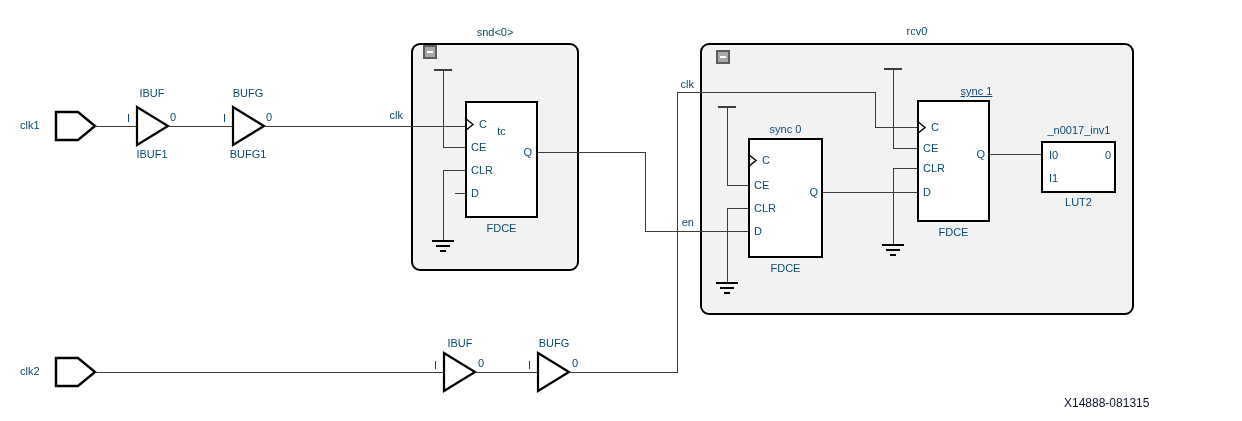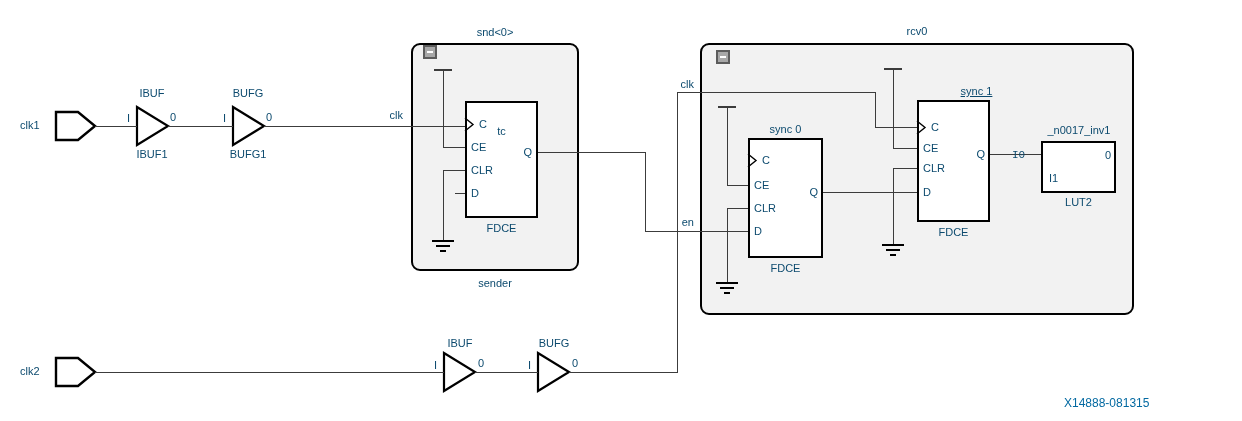--- a/index.html
+++ b/index.html
@@ -26,21 +26,21 @@
   .lbl{
     position:absolute;font-size:11px;line-height:14px;color:#0c4a6e;
     white-space:nowrap;z-index:5;
   }
   .ctr{text-align:center;}
   .rt{text-align:right;}
   .watermark{
     position:absolute;left:936px;top:341px;font-size:34px;line-height:40px;
     color:#c8c8c8;letter-spacing:1px;z-index:5;font-weight:400;
   }
-  .figid{position:absolute;left:1064px;top:396px;font-size:12px;color:#0369a1;z-index:5;}
+  .figid{position:absolute;left:1064px;top:396px;font-size:12px;color:#0f172a;z-index:5;}
 </style>
 </head>
 <body>
 
 <div class="canvas">
 
   <div class="block" style="left:411px;top:43px;width:168px;height:228px;"></div>
   <div class="block" style="left:700px;top:43px;width:434px;height:272px;"></div>
 
   <div class="collapse" style="left:423px;top:45px;">
@@ -147,21 +147,20 @@
   <div class="lbl ctr" style="left:122px;top:147px;width:60px;">IBUF1</div>
   <div class="lbl" style="left:127px;top:111px;">I</div>
   <div class="lbl" style="left:170px;top:110px;">0</div>
   <div class="lbl ctr" style="left:218px;top:86px;width:60px;">BUFG</div>
   <div class="lbl ctr" style="left:218px;top:147px;width:60px;">BUFG1</div>
   <div class="lbl" style="left:223px;top:111px;">I</div>
   <div class="lbl" style="left:266px;top:110px;">0</div>
 
   <div class="lbl rt" style="left:373px;top:108px;width:30px;">clk</div>
   <div class="lbl ctr" style="left:411px;top:25px;width:168px;">snd&lt;0&gt;</div>
-  <div class="lbl ctr" style="left:411px;top:276px;width:168px;">sender</div>
   <div class="lbl ctr" style="left:465px;top:84px;width:73px;margin-top:40px;">tc</div>
   <div class="lbl ctr" style="left:465px;top:221px;width:73px;">FDCE</div>
   <div class="lbl" style="left:479px;top:117px;">C</div>
   <div class="lbl" style="left:471px;top:140px;">CE</div>
   <div class="lbl" style="left:471px;top:163px;">CLR</div>
   <div class="lbl" style="left:471px;top:186px;">D</div>
   <div class="lbl rt" style="left:465px;top:145px;width:67px;">Q</div>
 
   <div class="lbl ctr" style="left:700px;top:24px;width:434px;">rcv0</div>
   <div class="lbl rt" style="left:664px;top:77px;width:30px;">clk</div>
@@ -178,21 +177,21 @@
   <div class="lbl ctr" style="left:940px;top:84px;width:73px;text-decoration:underline;">sync 1</div>
   <div class="lbl ctr" style="left:917px;top:225px;width:73px;">FDCE</div>
   <div class="lbl" style="left:931px;top:120px;">C</div>
   <div class="lbl" style="left:923px;top:141px;">CE</div>
   <div class="lbl" style="left:923px;top:161px;">CLR</div>
   <div class="lbl" style="left:923px;top:185px;">D</div>
   <div class="lbl rt" style="left:917px;top:147px;width:68px;">Q</div>
 
   <div class="lbl ctr" style="left:1023px;top:123px;width:112px;">_n0017_inv1</div>
   <div class="lbl ctr" style="left:1041px;top:195px;width:75px;">LUT2</div>
-  <div class="lbl" style="left:1012px;top:148px;font-family:Liberation Mono, monospace;">I0</div>
+  <div class="lbl" style="left:1049px;top:148px;">I0</div>
   <div class="lbl" style="left:1049px;top:171px;">I1</div>
   <div class="lbl rt" style="left:1041px;top:148px;width:70px;">0</div>
 
   <div class="lbl" style="left:20px;top:364px;">clk2</div>
   <div class="lbl ctr" style="left:430px;top:336px;width:60px;">IBUF</div>
   <div class="lbl" style="left:434px;top:358px;">I</div>
   <div class="lbl" style="left:478px;top:356px;">0</div>
   <div class="lbl ctr" style="left:524px;top:336px;width:60px;">BUFG</div>
   <div class="lbl" style="left:528px;top:358px;">I</div>
   <div class="lbl" style="left:572px;top:356px;">0</div>

